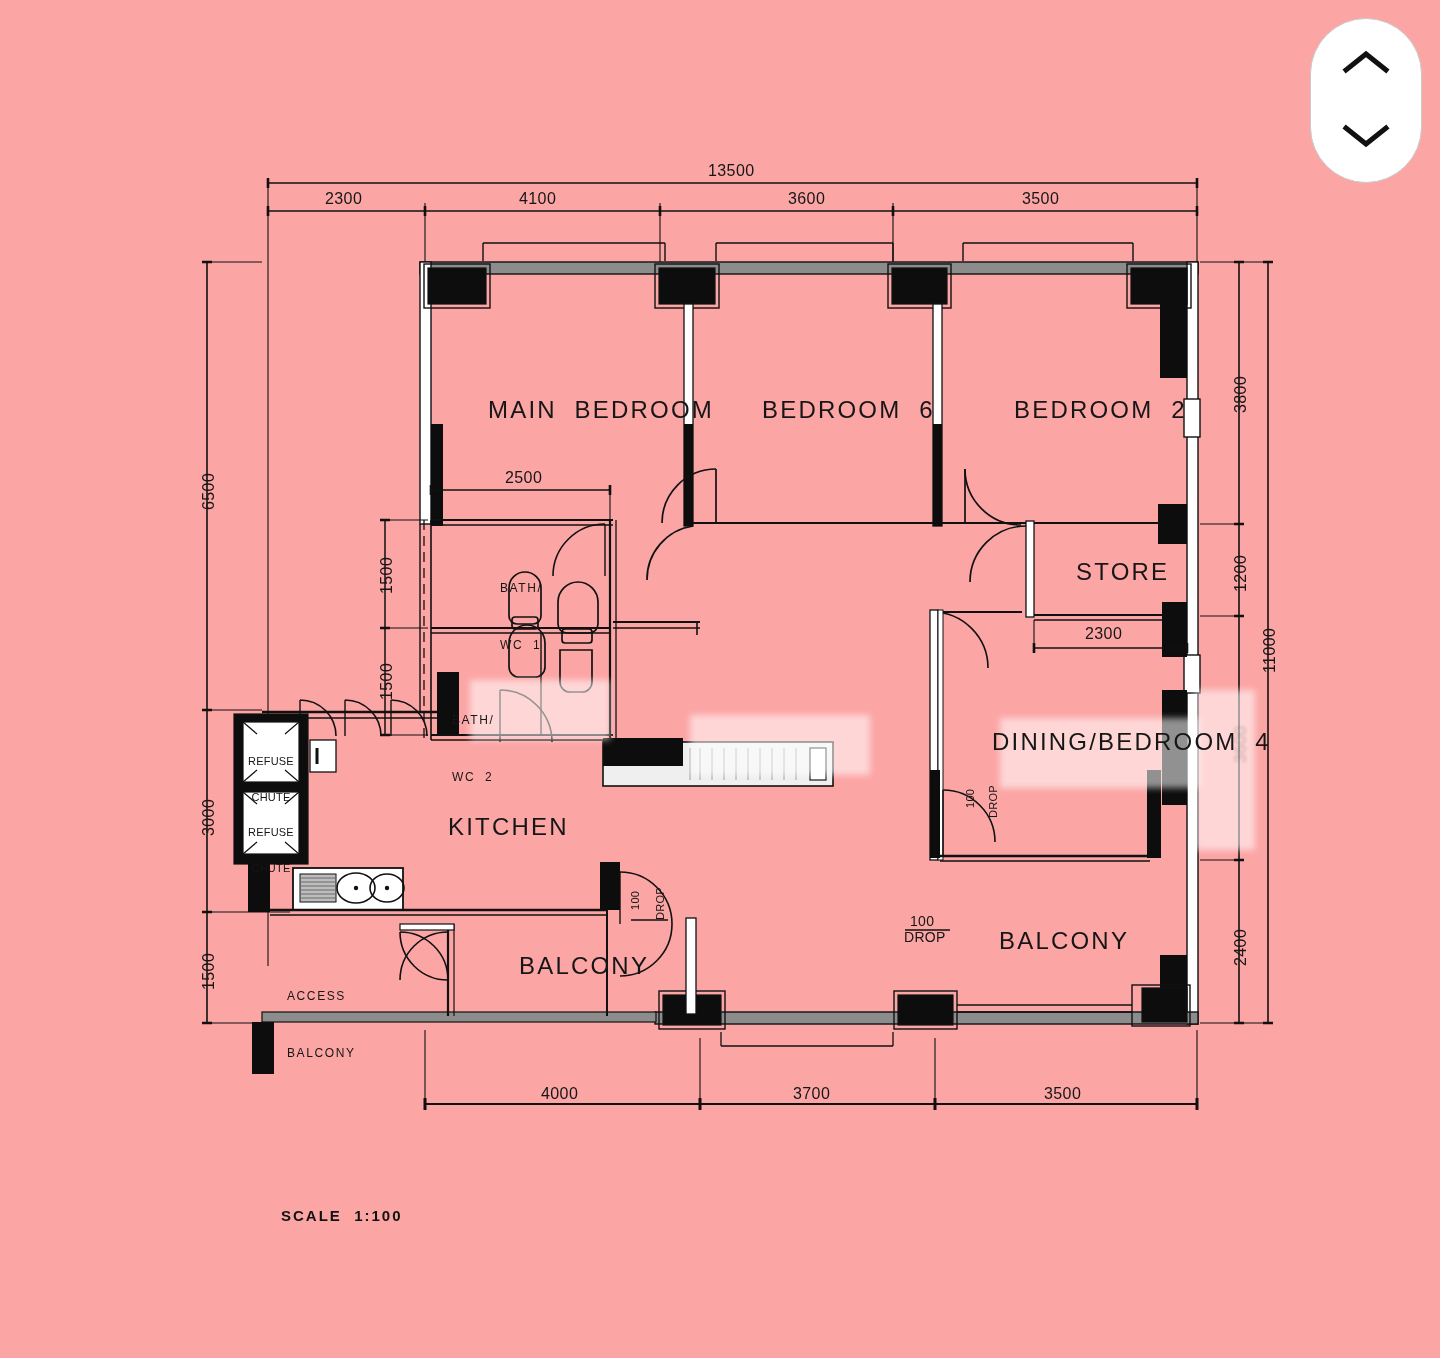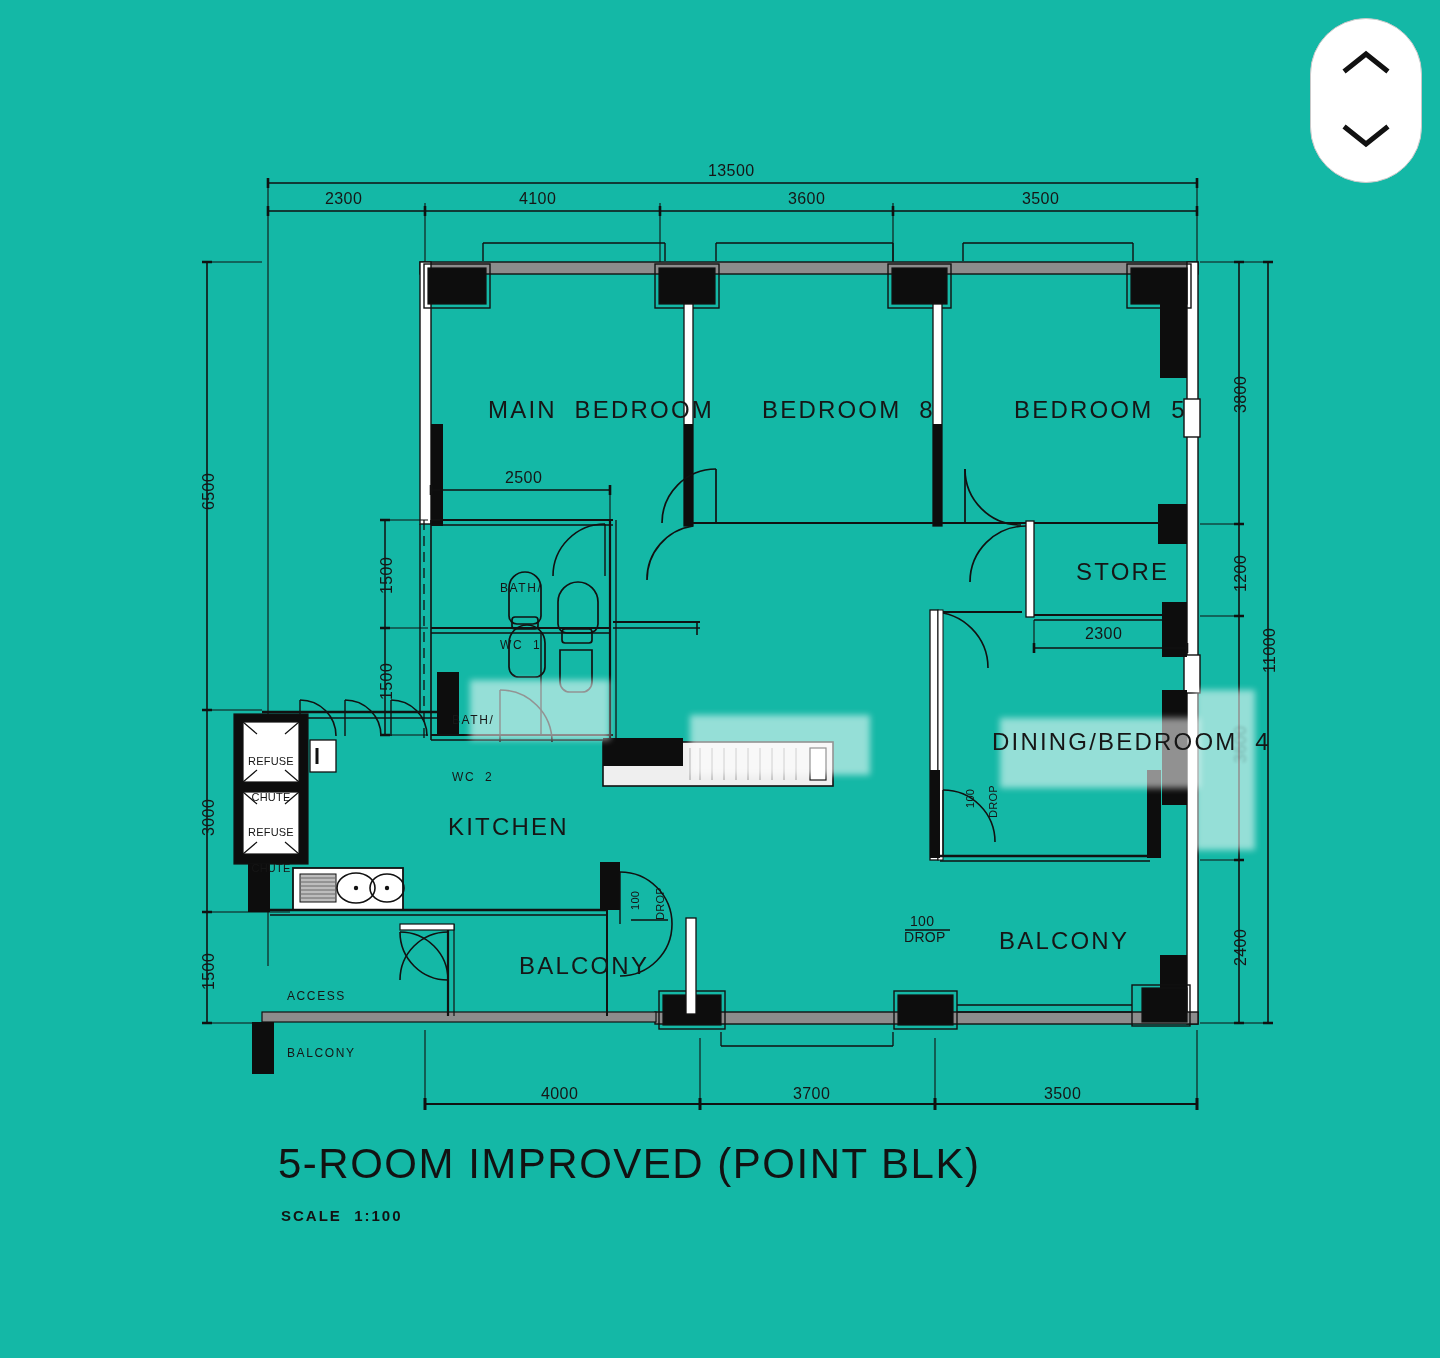--- a/index.html
+++ b/index.html
@@ -6,21 +6,21 @@
   * { box-sizing: border-box; }
   html, body {
     margin: 0; padding: 0;
     background: #ffffff;
     font-family: "Liberation Sans", sans-serif;
   }
   #stage {
     position: relative;
     width: 1440px;
     height: 1358px;
-    background: #14b8a6;
+    background: #fca5a5;
     overflow: hidden;
     text-decoration: underline;
   }
 
   
   .nav-pill {
     position: absolute;
     left: 1310px; top: 18px;
     width: 112px; height: 165px;
     border: 1.5px solid #c9c9c9;
@@ -428,22 +428,22 @@
   <div class="lbl dim-v" style="left:1232px;top:763px;opacity:0.22;filter:blur(1.6px);">3600</div>
   <div class="lbl dim-v" style="left:1232px;top:966px;">2400</div>
   <div class="lbl dim-v" style="left:1261px;top:673px;">11000</div>
 
   <div class="lbl dim" style="left:505px;top:469px;">2500</div>
   <div class="lbl dim-v" style="left:378px;top:594px;">1500</div>
   <div class="lbl dim-v" style="left:378px;top:700px;">1500</div>
   <div class="lbl dim" style="left:1085px;top:625px;">2300</div>
 
   <div class="lbl room" style="left:488px;top:396px;">MAIN  BEDROOM</div>
-  <div class="lbl room" style="left:762px;top:396px;">BEDROOM  8</div>
-  <div class="lbl room" style="left:1014px;top:396px;">BEDROOM  5</div>
+  <div class="lbl room" style="left:762px;top:396px;">BEDROOM  6</div>
+  <div class="lbl room" style="left:1014px;top:396px;">BEDROOM  2</div>
   <div class="lbl room" style="left:1076px;top:558px;">STORE</div>
   <div class="lbl room" style="left:992px;top:728px;">DINING/BEDROOM  4</div>
   <div class="lbl room" style="left:448px;top:813px;">KITCHEN</div>
   <div class="lbl room" style="left:519px;top:952px;">BALCONY</div>
   <div class="lbl room" style="left:999px;top:927px;">BALCONY</div>
 
   <div class="lbl room2" style="left:500px;top:541px;">
     <div>BATH/</div>
     <div>WC  1</div>
   </div>
@@ -467,17 +467,16 @@
 
   <div class="lbl tiny-v" style="left:630px;top:910px;">100</div>
   <div class="lbl tiny-v" style="left:655px;top:920px;">DROP</div>
 
   <div class="lbl tiny" style="left:910px;top:916px;font-size:14px;">100</div>
   <div class="lbl tiny" style="left:904px;top:932px;font-size:14px;">DROP</div>
 
   <div class="lbl tiny-v" style="left:965px;top:808px;">100</div>
   <div class="lbl tiny-v" style="left:988px;top:818px;">DROP</div>
 
-  <div class="lbl title-main" style="left:278px;top:1140px;">5-ROOM IMPROVED (POINT BLK)</div>
   <div class="lbl title-scale" style="left:281px;top:1207px;">SCALE  1:100</div>
 
 
 </div>
 
 </body></html>

